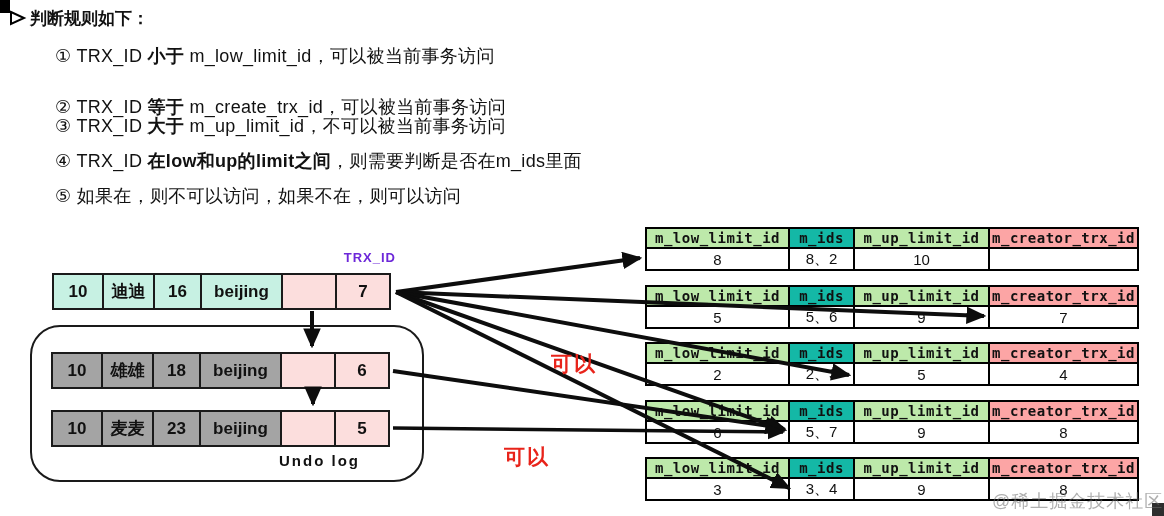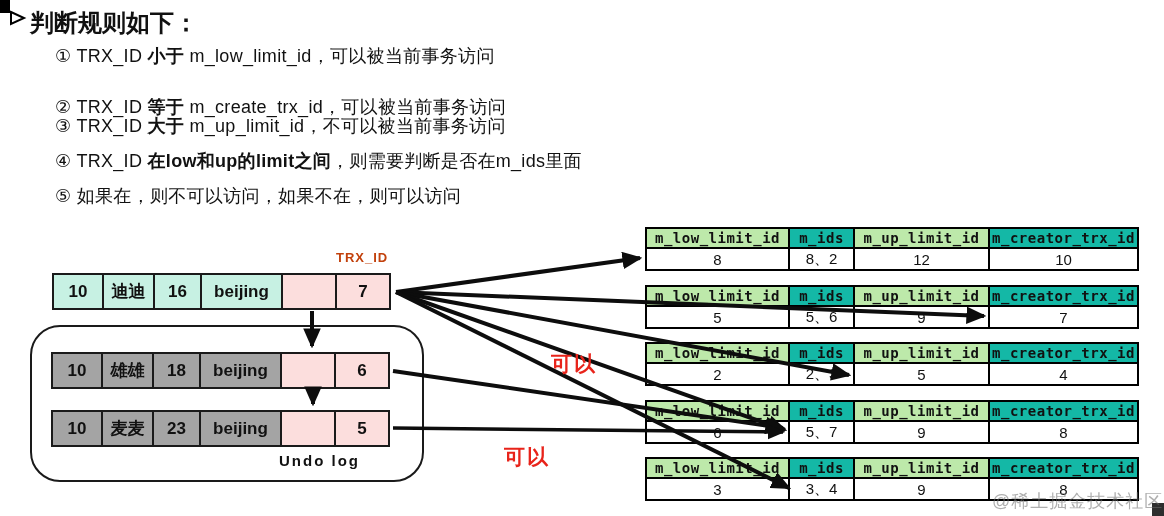--- a/index.html
+++ b/index.html
@@ -3,21 +3,21 @@
 <meta charset="utf-8">
 <style>
   html,body{margin:0;padding:0}
   body{
     position:relative;width:1164px;height:516px;overflow:hidden;background:#fff;
     font-family:"Liberation Sans","DejaVu Sans",sans-serif;color:#111;
   }
   .abs{position:absolute}
 
   
-  .rules-title{left:30px;top:7px;font-size:24px;font-weight:600;white-space:nowrap}
+  .rules-title{left:30px;top:7px;font-size:17px;font-weight:600;white-space:nowrap}
   .rule-line{left:55px;font-size:18px;white-space:nowrap;letter-spacing:.3px}
   .rule-line b{font-weight:800}
 
   
   .lrow{display:flex;height:37px}
   .lcell{
     box-sizing:border-box;border:2px solid #1a1a1a;margin-left:-2px;
     display:flex;align-items:center;justify-content:center;
     font-weight:700;font-size:17px;
   }
@@ -25,22 +25,22 @@
   .lcell:nth-child(1){width:52px}
   .lcell:nth-child(2){width:53px}
   .lcell:nth-child(3){width:49px}
   .lcell:nth-child(4){width:83px}
   .lcell:nth-child(5){width:56px}
   .lcell:nth-child(6){width:56px}
   .mint{background:#c7f1e3}
   .graybg{background:#a4a4a4}
   .pinkbg{background:#fcdedd}
 
-  .trx-label{left:336px;top:250px;width:60px;text-align:left;
-    color:#c2410c;font-weight:800;font-size:13px;letter-spacing:1px}
+  .trx-label{left:336px;top:250px;width:60px;text-align:right;
+    color:#6d28d9;font-weight:800;font-size:13px;letter-spacing:1px}
 
   .undo-box{left:30px;top:325px;width:390px;height:153px;
     border:2px solid #1a1a1a;border-radius:30px;background:#fff}
   .undo-label{left:260px;top:452px;width:100px;text-align:right;
     font-weight:800;font-size:15px;letter-spacing:2px}
 
   
   .rv{left:645px;width:494px;border:2px solid #000;box-sizing:border-box;background:#fff}
   .rv-row{display:flex;height:20px}
   .rv-cell{
@@ -51,21 +51,21 @@
   .rv-cell:nth-child(1){width:143px}
   .rv-cell:nth-child(2){width:65px}
   .rv-cell:nth-child(3){width:135px}
   .rv-cell:nth-child(4){width:147px;border-right:none}
   .rv-head .rv-cell{
     border-bottom:2px solid #000;font-weight:700;
     font-family:"DejaVu Sans Mono",monospace;font-size:14px;letter-spacing:.5px;
   }
   .rv-head .rv-cell:nth-child(1),.rv-head .rv-cell:nth-child(3){background:#bde9aa}
   .rv-head .rv-cell:nth-child(2){background:#14b8a6}
-  .rv-head .rv-cell:nth-child(4){background:#14b8a6}
+  .rv-head .rv-cell:nth-child(4){background:#fca5a5}
 
   
   .keyi{color:#e8231a;font-weight:800;font-size:21px;letter-spacing:2px}
   .watermark{left:992px;top:489px;font-size:18px;color:rgba(110,110,110,.55);
     letter-spacing:1px;white-space:nowrap}
   .corner-tl{left:0;top:0;width:10px;height:13px;background:#000}
   .corner-br{left:1152px;top:503px;width:12px;height:13px;background:#2e2e2e}
   svg.overlay{left:0;top:0;pointer-events:none}
 </style>
 </head>
@@ -123,21 +123,20 @@
 <div class="abs rv" style="top:227px">
   <div class="rv-row rv-head">
     <div class="rv-cell">m_low_limit_id</div>
     <div class="rv-cell">m_ids</div>
     <div class="rv-cell">m_up_limit_id</div>
     <div class="rv-cell">m_creator_trx_id</div>
   </div>
   <div class="rv-row">
     <div class="rv-cell">8</div>
     <div class="rv-cell">8、2</div>
-    <div class="rv-cell">12</div>
     <div class="rv-cell">10</div>
   </div>
 </div>
 
 <div class="abs rv" style="top:285px">
   <div class="rv-row rv-head">
     <div class="rv-cell">m_low_limit_id</div>
     <div class="rv-cell">m_ids</div>
     <div class="rv-cell">m_up_limit_id</div>
     <div class="rv-cell">m_creator_trx_id</div>

